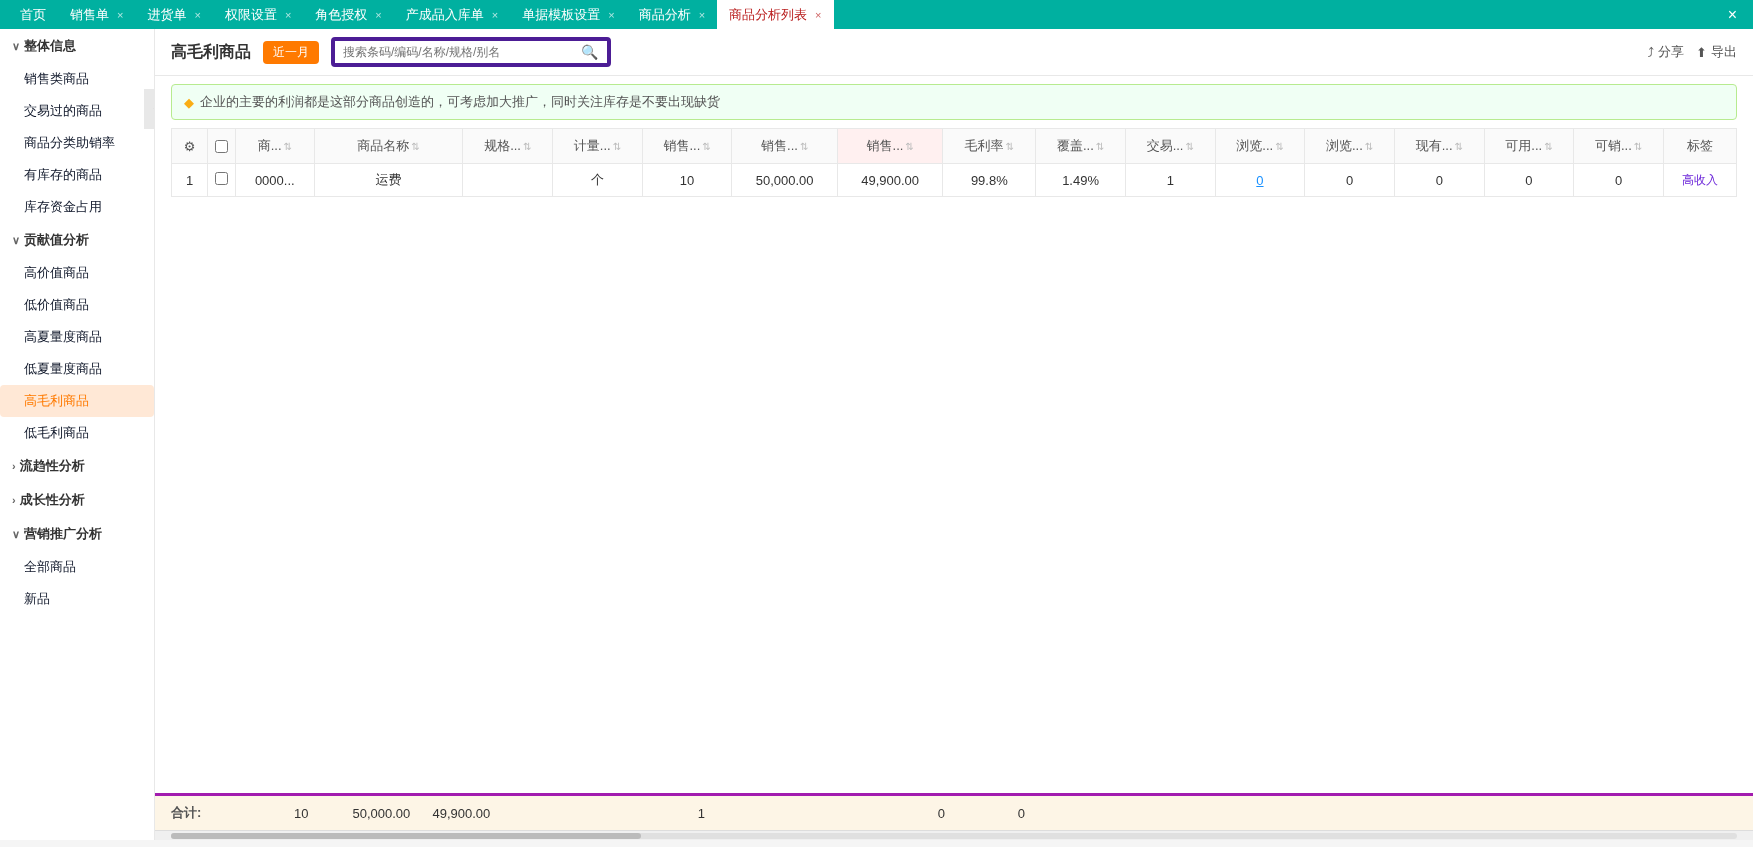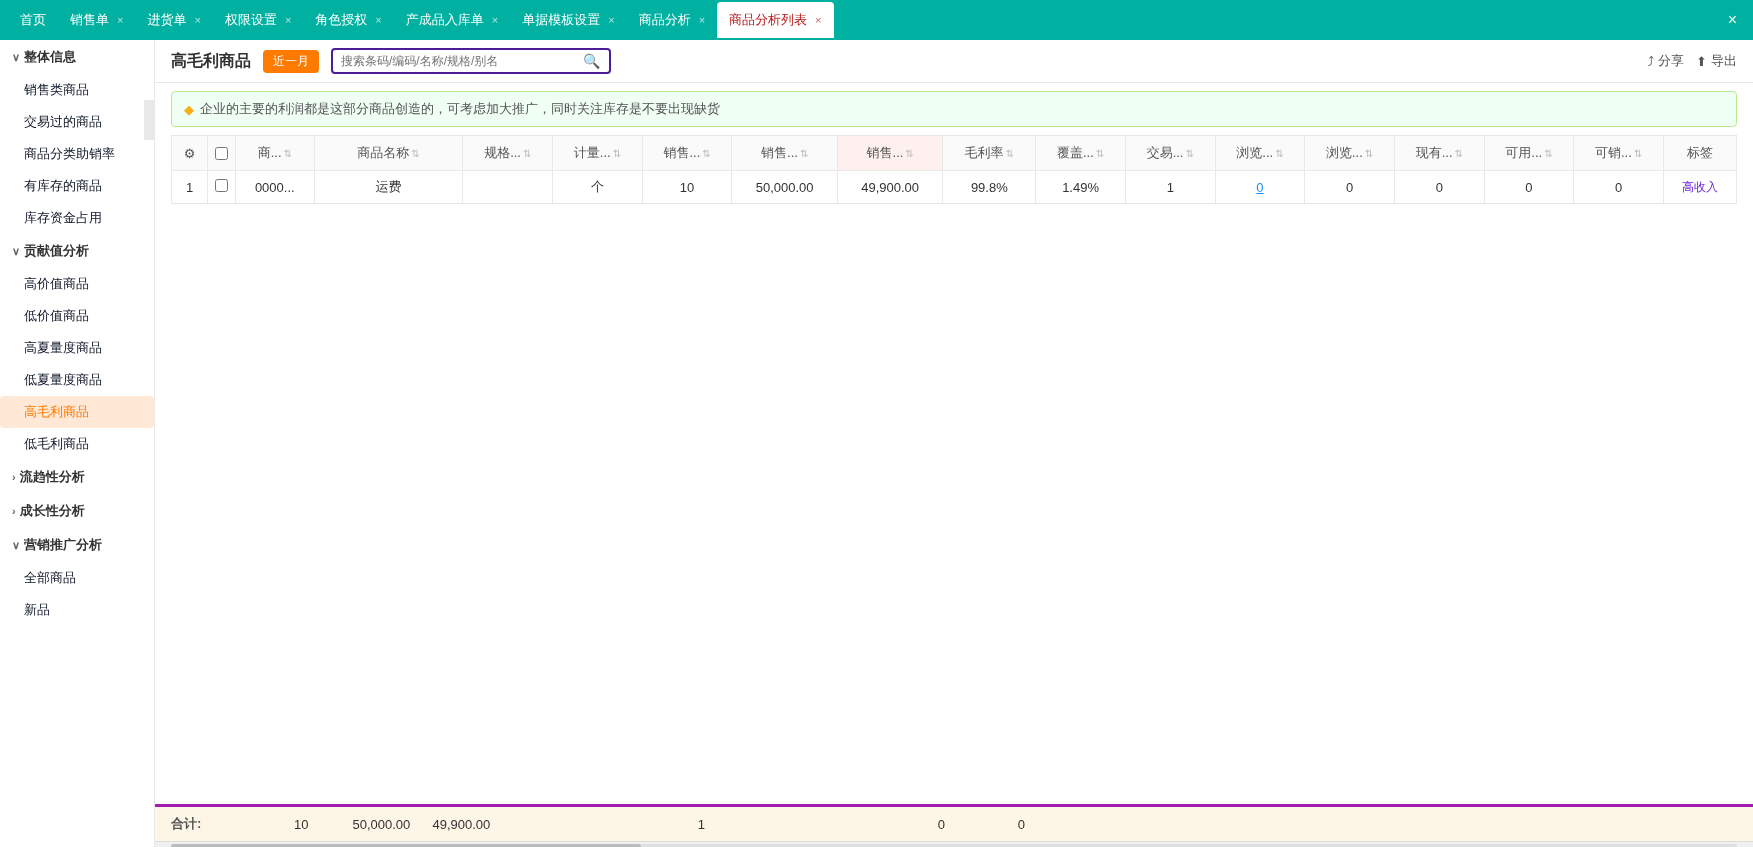--- a/index.html
+++ b/index.html
@@ -3,21 +3,21 @@
   <meta charset="utf-8">
   <style>
     * { box-sizing: border-box; margin: 0; padding: 0; font-family: 'Microsoft YaHei', Arial, sans-serif; font-size: 13px; }
     body { background: #f5f5f5; overflow: hidden; width: 1753px; height: 847px; }
 
     
     .topnav {
       display: flex;
       align-items: center;
       background: #00b0a0;
-      height: 40px;
+      height: 29px;
       padding: 0 8px;
       color: #fff;
     }
     .topnav .nav-item {
       padding: 0 12px;
       height: 36px;
       line-height: 36px;
       cursor: pointer;
       white-space: nowrap;
       font-size: 13px;
@@ -127,21 +127,21 @@
       color: #fff;
       border: none;
       border-radius: 4px;
       padding: 3px 10px;
       cursor: pointer;
       font-size: 12px;
     }
     .search-box {
       display: flex;
       align-items: center;
-      border: 2px solid #4c1d95;
+      border: 4px solid #4c1d95;
       border-radius: 4px;
       padding: 3px 8px;
       flex: 1;
       max-width: 280px;
     }
     .search-box input {
       border: none;
       outline: none;
       font-size: 12px;
       width: 100%;

